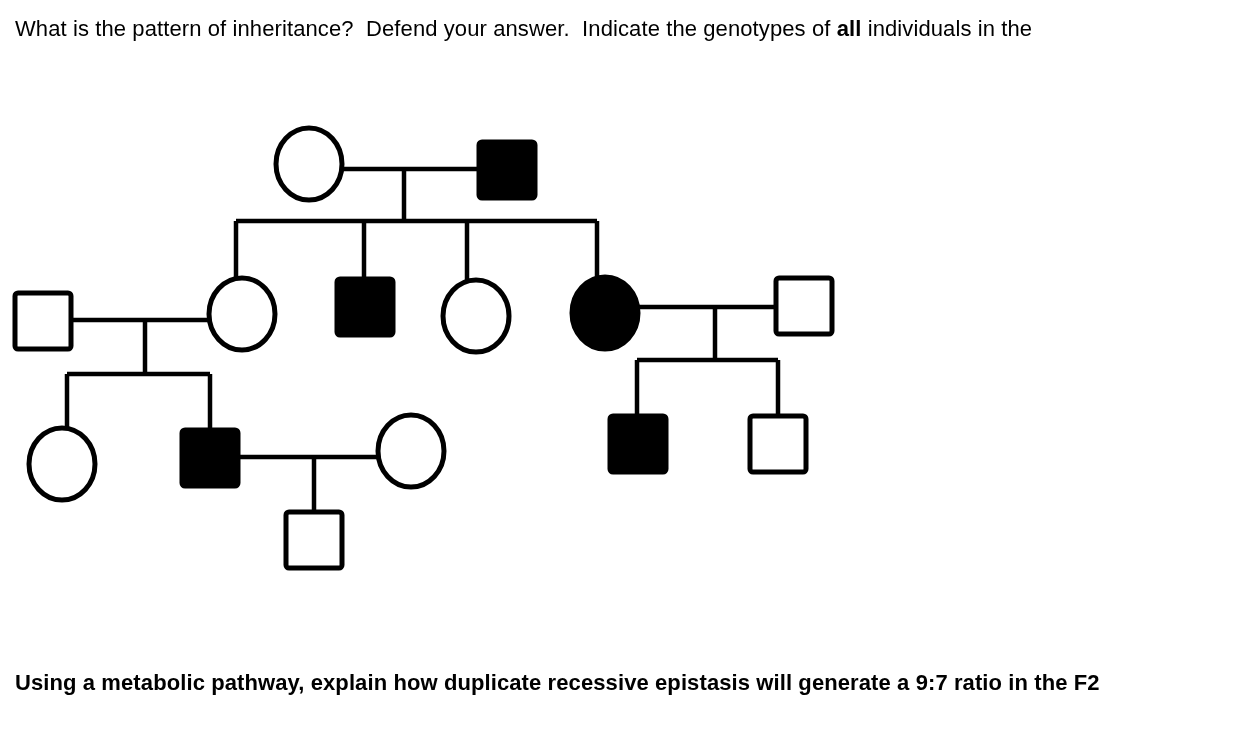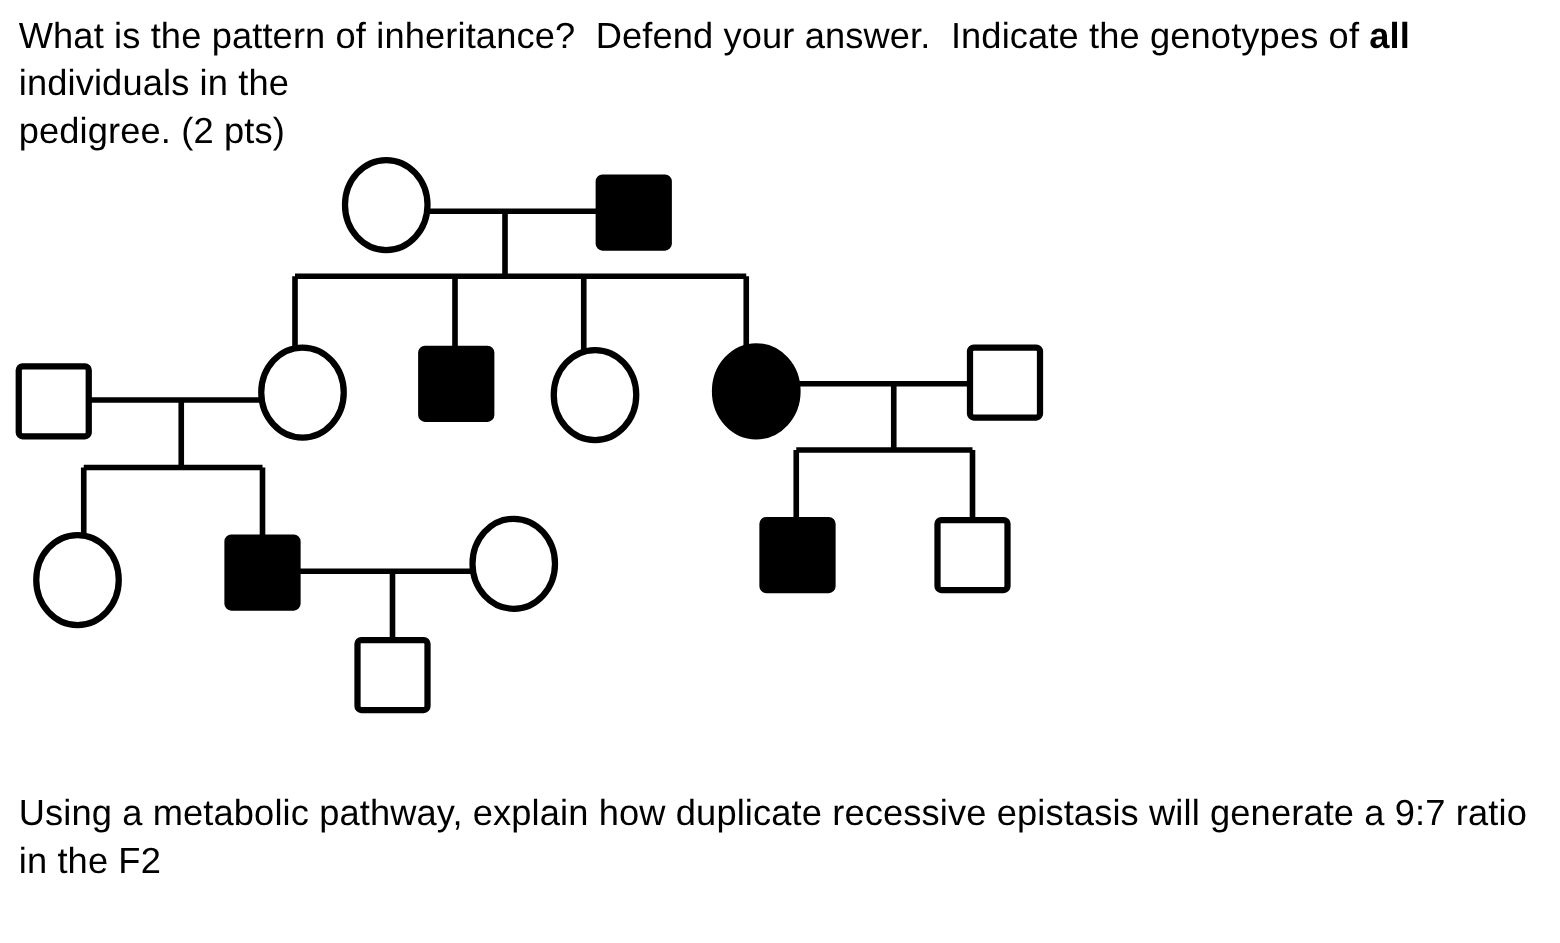--- a/index.html
+++ b/index.html
@@ -14,44 +14,43 @@
     overflow: hidden;
     font-family: "Liberation Sans", sans-serif;
     color: #000000;
   }
   .question-block {
     position: absolute;
     left: 15px;
     width: 1225px;
   }
   .q-line {
-    font-size: 29px;
+    font-size: 22px;
     line-height: 38px;
     white-space: pre-wrap;
     letter-spacing: 0.1px;
   }
   .q-line b, .q-line .bold-seg {
     font-weight: 700;
   }
   #question-1 { top: 10px; }
-  #question-2 { top: 632px; }
+  #question-2 { top: 664px; font-weight: bold; }
   #pedigree-svg {
     position: absolute;
     left: 0;
     top: 0;
     width: 1248px;
     height: 754px;
   }
 </style>
 </head>
 <body>
 
 <div class="question-block" id="question-1">
   <div class="q-line" id="q1-line1"><span>What is the pattern of inheritance?  Defend your answer.  Indicate the genotypes of </span><span class="bold-seg">all</span><span> individuals in the</span></div>
-  <div class="q-line">pedigree. (2 pts)</div>
 </div>
 
 <svg id="pedigree-svg" viewBox="0 0 1248 754" xmlns="http://www.w3.org/2000/svg">
     <line x1="342" y1="169" x2="481" y2="169" stroke="#000000" stroke-width="4.5"></line>
     <line x1="404" y1="169" x2="404" y2="221" stroke="#000000" stroke-width="4.5"></line>
     <line x1="236" y1="221" x2="597" y2="221" stroke="#000000" stroke-width="4.5"></line>
     <line x1="236" y1="221" x2="236" y2="281" stroke="#000000" stroke-width="4.5"></line>
     <line x1="364" y1="221" x2="364" y2="281" stroke="#000000" stroke-width="4.5"></line>
     <line x1="467" y1="221" x2="467" y2="283" stroke="#000000" stroke-width="4.5"></line>
     <line x1="597" y1="221" x2="597" y2="280" stroke="#000000" stroke-width="4.5"></line>

